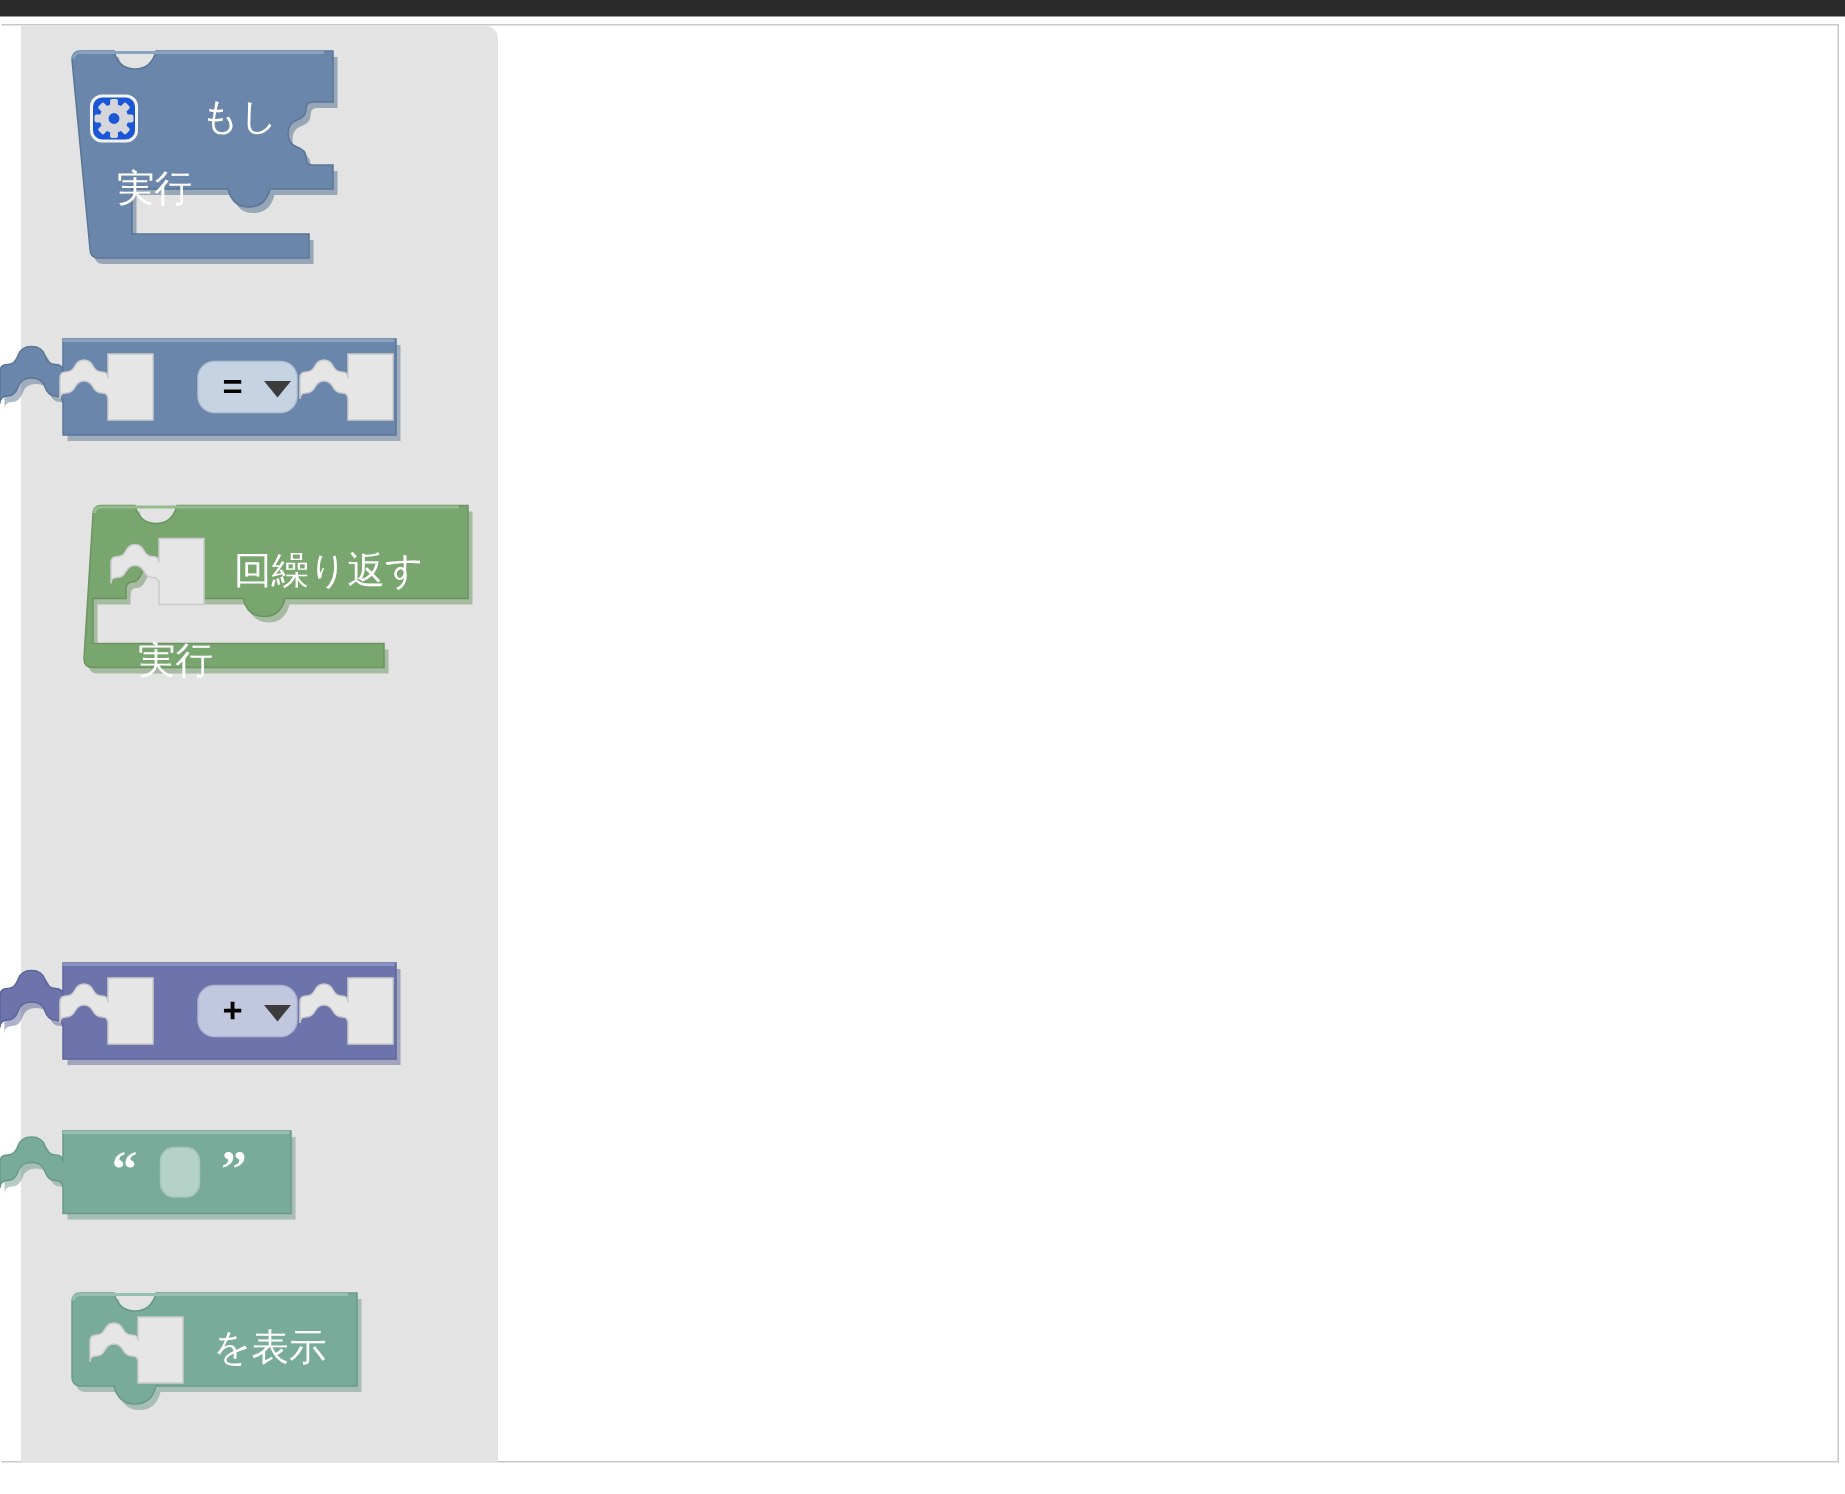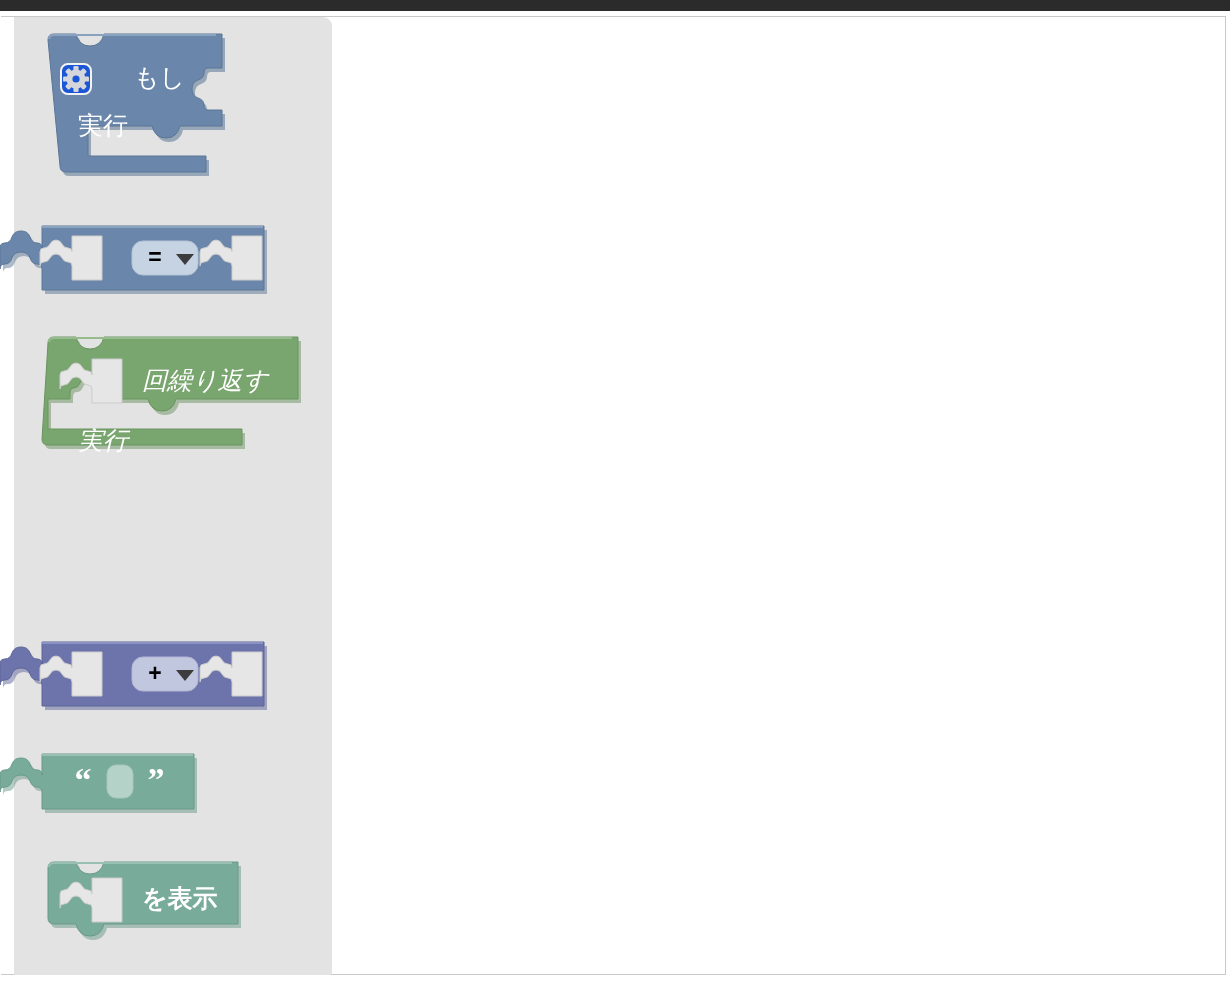--- a/index.html
+++ b/index.html
@@ -173,21 +173,21 @@
           </g>
 
           <g>
             <path d="M207 13 h30 v44 h-30 v-14 q0 -4 -4 -4 q-4 0 -6 -4 q-2 -4 -6 -4
                      q-4 0 -6 4 q-2 4 -6 4 q-4 0 -4 4 v-14 q0 -4 4 -4 q4 0 6 -4
                      q2 -4 6 -4 q4 0 6 4 q2 4 6 4 q4 0 4 4 z" fill="#e6e6e6" stroke="#cbcbcb" stroke-width="1"></path>
           </g>
         </svg>
       </div>
 
-      <div class="block" style="left:30px; top:318px;font-style:italic;">
+      <div class="block" style="left:44px; top:318px;">
         <svg width="270" height="165" viewBox="0 0 270 165">
           <path d="M4 8 q0 -6 6 -6 h22 q3 12 14 12 q11 0 14 -12 h194 v62
                    h-122 q-3 12 -14 12 q-11 0 -14 -12 h-42 v-6 q0 -5 -4 -5
                    q-4 0 -6 -5 q-2 -5 -8 -5 q-6 0 -8 5 q-2 5 -6 5 q-4 0 -4 5 v6
                    h-22 v30 h194 v16 h-194 q-6 0 -6 -6 z" transform="translate(3,4)" fill="#6a9460" opacity="0.5"></path>
           <path d="M4 8 q0 -6 6 -6 h22 q3 12 14 12 q11 0 14 -12 h194 v62
                    h-122 q-3 12 -14 12 q-11 0 -14 -12 h-42 v-6 q0 -5 -4 -5
                    q-4 0 -6 -5 q-2 -5 -8 -5 q-6 0 -8 5 q-2 5 -6 5 q-4 0 -4 5 v6
                    h-22 v30 h194 v16 h-194 q-6 0 -6 -6 z" fill="#79a56e" stroke="#6a9460" stroke-width="1"></path>
           <path d="M5 7 q0 -4 5 -4 h22 h216" fill="none" stroke="#96bb8c" stroke-width="2"></path>
@@ -248,21 +248,21 @@
 
           <g>
             <rect x="82" y="14" width="26" height="33" rx="9" ry="9" fill="#b5d2c8" stroke="#a6c6bb" stroke-width="1"></rect>
             <text class="field-text" x="95" y="31"></text>
           </g>
 
           <text class="quote-glyph" x="131" y="32">”</text>
         </svg>
       </div>
 
-      <div class="block" style="left:30px; top:843px;font-weight:bold;">
+      <div class="block" style="left:30px; top:843px;">
         <svg width="230" height="90" viewBox="0 0 230 90">
           <path d="M4 8 q0 -6 6 -6 h22 q3 12 14 12 q11 0 14 -12 h134 v62 h-134
                    q-3 12 -14 12 q-11 0 -14 -12 h-22 q-6 0 -6 -6 z" transform="translate(3,4)" fill="#699a88" opacity="0.5"></path>
           <path d="M4 8 q0 -6 6 -6 h22 q3 12 14 12 q11 0 14 -12 h134 v62 h-134
                    q-3 12 -14 12 q-11 0 -14 -12 h-22 q-6 0 -6 -6 z" fill="#78ab99" stroke="#699a88" stroke-width="1"></path>
           <path d="M5 7 q0 -4 5 -4 h22 h156" fill="none" stroke="#97c0b2" stroke-width="2"></path>
 
           <g>
             <path d="M48 18 h30 v44 h-30 v-14 q0 -4 -4 -4 q-4 0 -6 -4 q-2 -4 -6 -4
                      q-4 0 -6 4 q-2 4 -6 4 q-4 0 -4 4 v-14 q0 -4 4 -4 q4 0 6 -4

